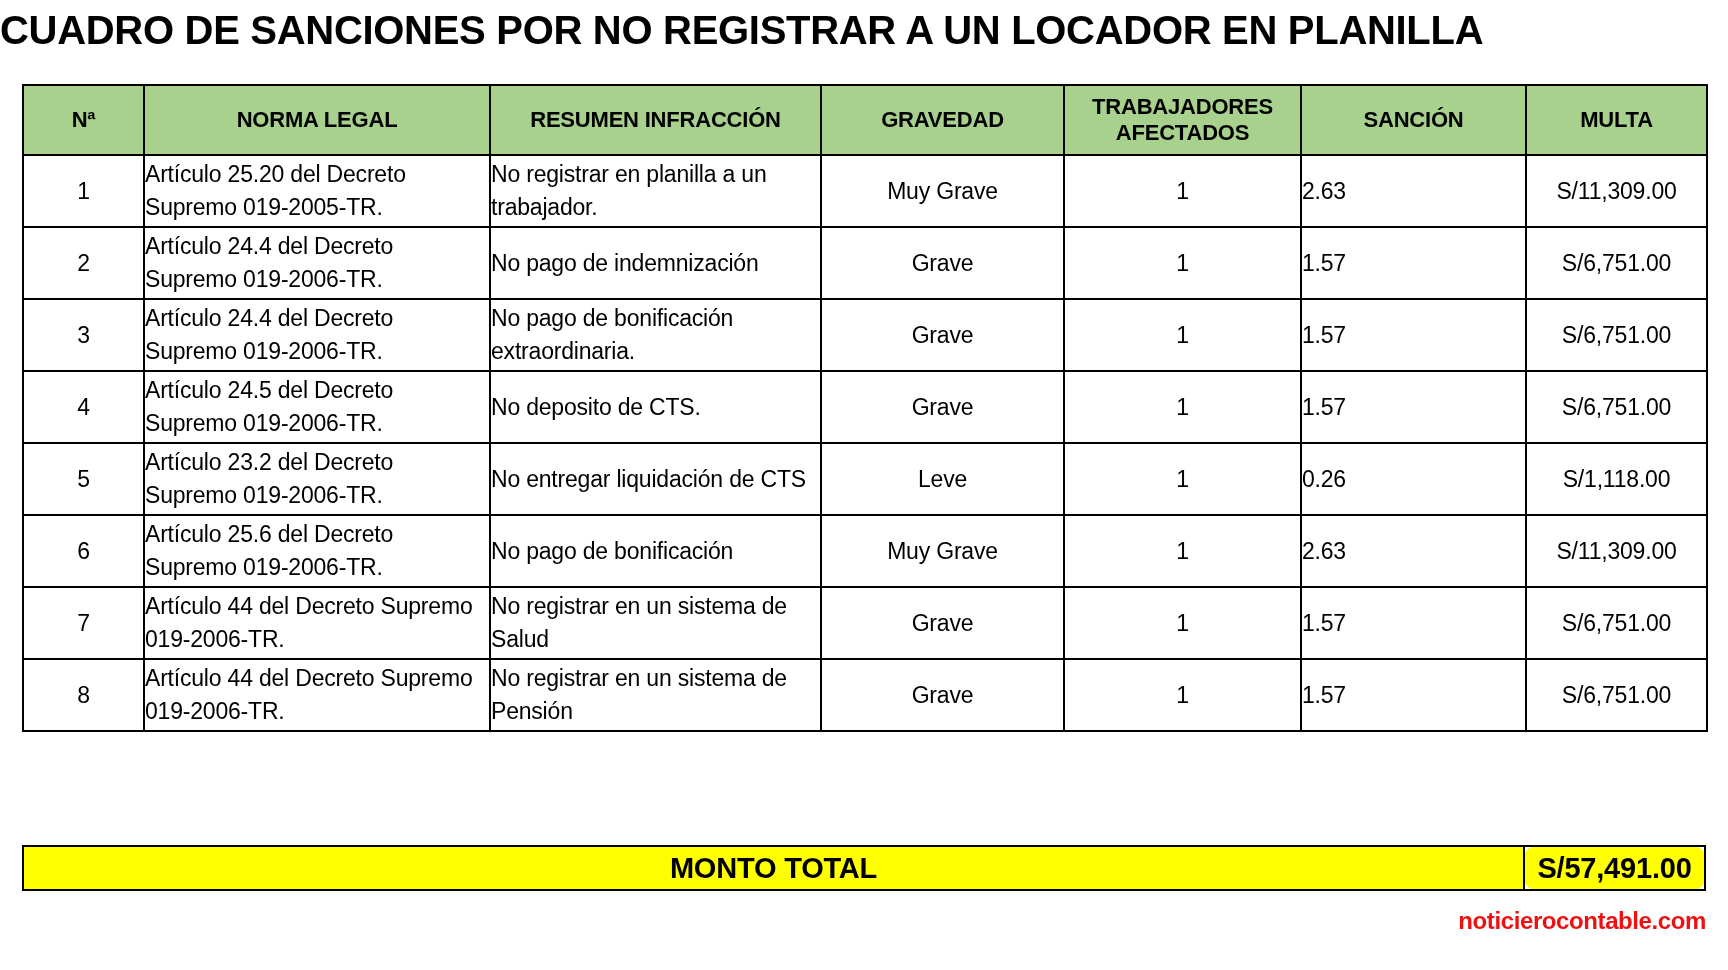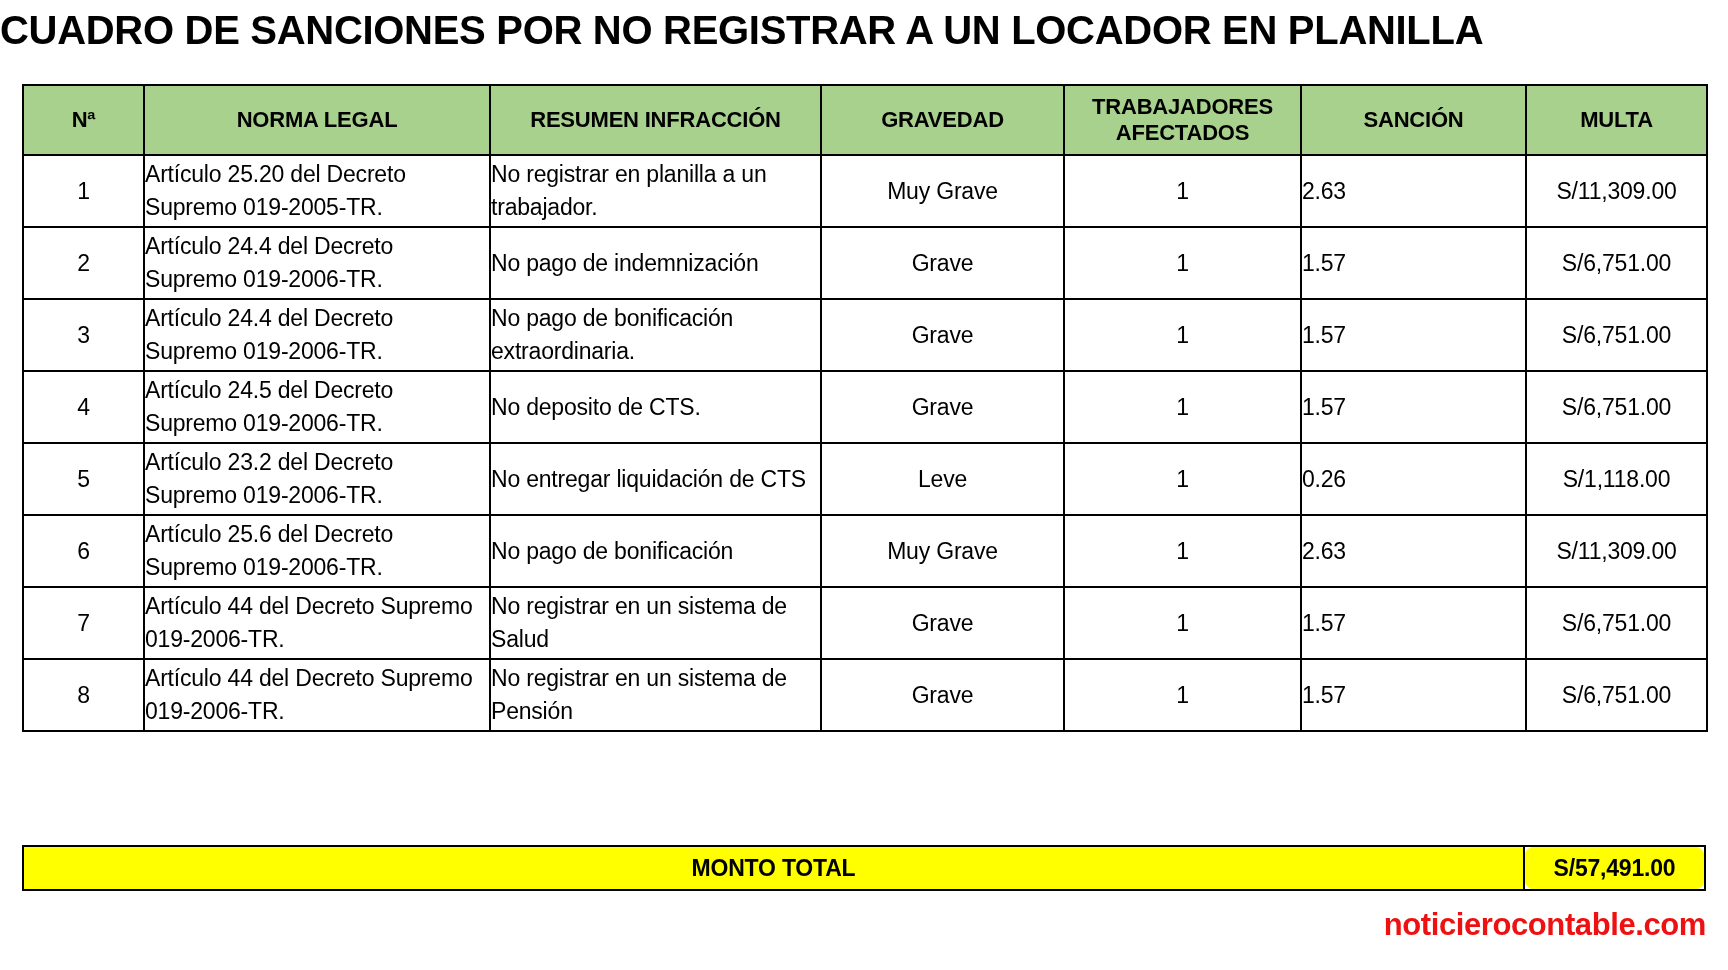--- a/index.html
+++ b/index.html
@@ -103,36 +103,36 @@
     border-collapse: collapse;
     table-layout: fixed;
     width: 1684px;
   }
   table.total td {
     border: 2px solid #000000;
     background: #ffff00;
     height: 44px;
     font-family: "Liberation Sans", sans-serif;
     font-weight: bold;
-    font-size: 23px;
+    font-size: 29px;
     letter-spacing: -0.2px;
     box-sizing: border-box;
     padding: 0 8px;
   }
   td.total-label { text-align: center; }
   td.total-value { text-align: center; width: 181px; border-radius: 12px; }
 
   
   .branding {
     position: absolute;
     right: 22px;
     top: 907px;
     font-family: "Liberation Sans", sans-serif;
     font-weight: bold;
-    font-size: 31px;
+    font-size: 24px;
     color: #ee1111;
     letter-spacing: -0.4px;
     white-space: nowrap;
   }
 </style>
 </head>
 <body>
 
 <div class="page">
 

